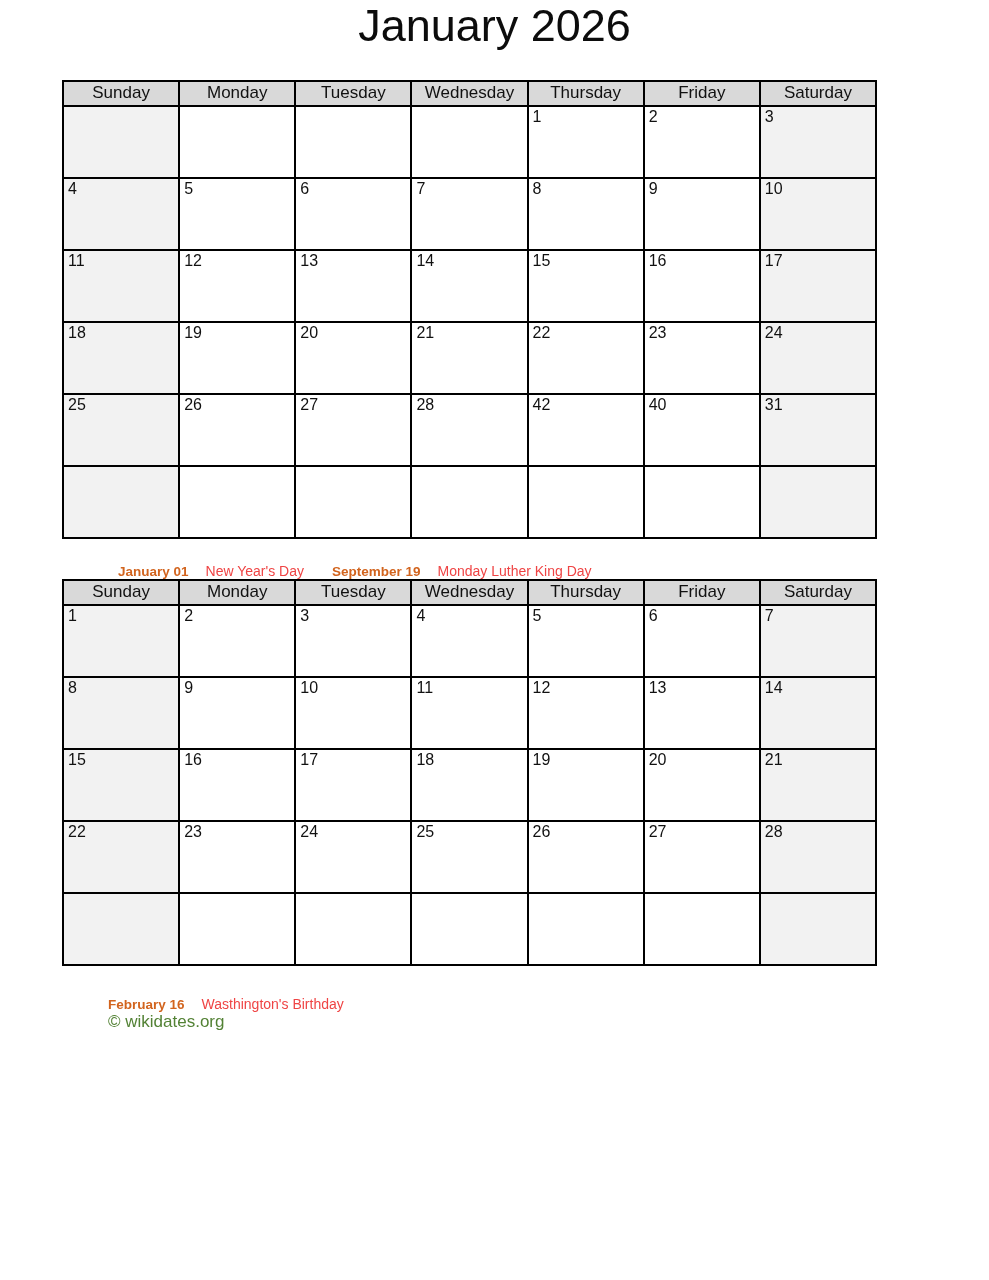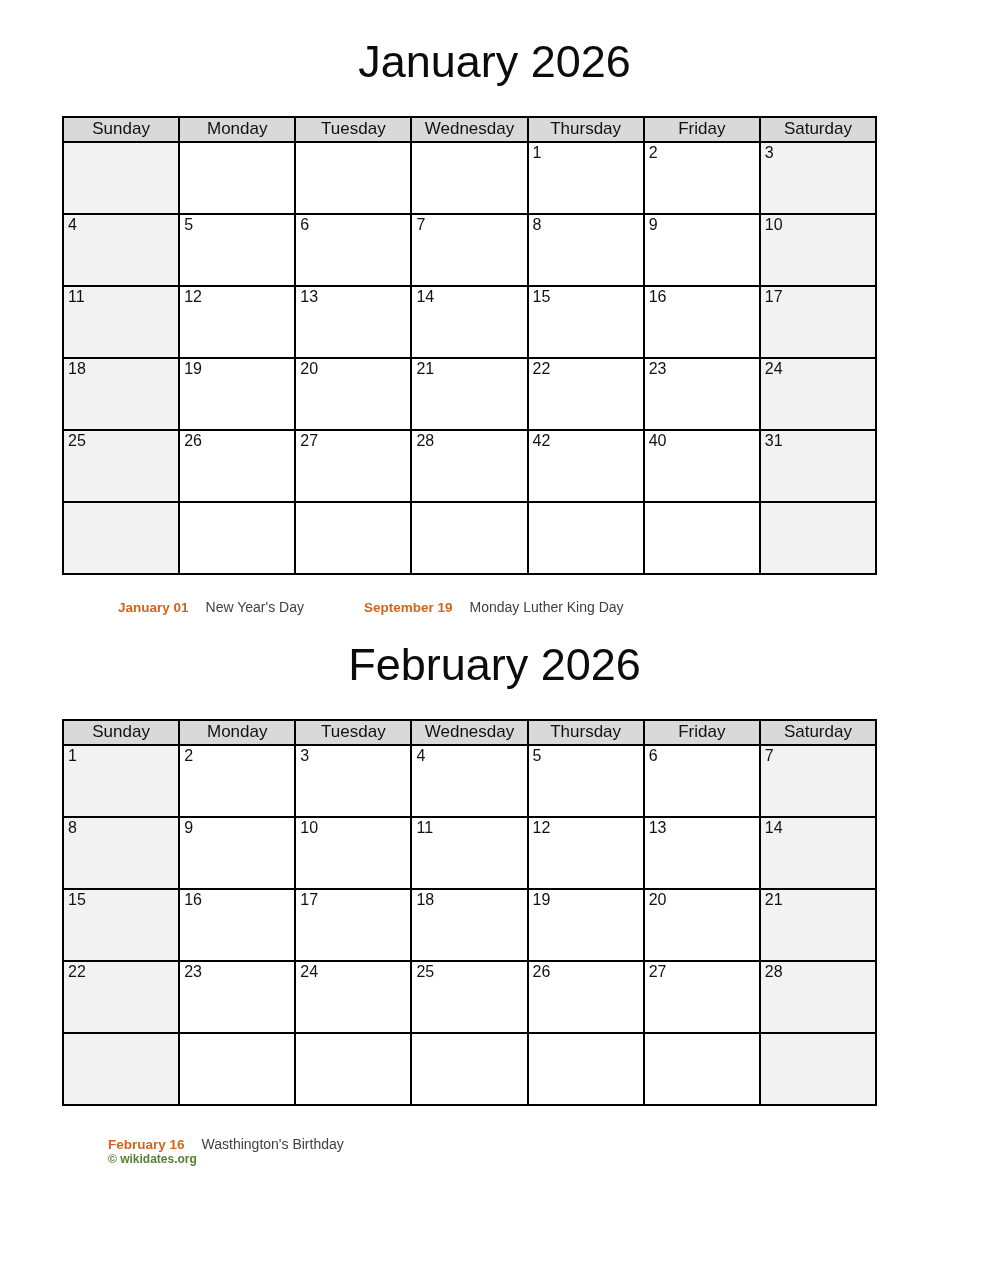--- a/index.html
+++ b/index.html
@@ -17,21 +17,21 @@
   }
   .month-title {
     text-align: center;
     font-size: 45px;
     font-weight: 400;
     color: #0c0c0c;
     margin: 0;
     padding: 0;
     line-height: 1.15;
   }
-  .title-jan { padding-top: 36px; padding-bottom: 28px; }
+  .title-jan { padding-bottom: 28px; }
   .title-feb { padding-top: 24px; padding-bottom: 28px; }
   table.cal {
     width: 815px;
     border-collapse: collapse;
     table-layout: fixed;
   }
   table.cal th, table.cal td {
     border: 2px solid #000000;
   }
   table.cal th {
@@ -50,21 +50,21 @@
     font-size: 16px;
     color: #111111;
     padding: 1px 0 0 4px;
   }
   table.cal td.we {
     background: var(--weekend_bg, #f2f2f2);
   }
   .holidays-row {
     display: flex;
     align-items: baseline;
-    gap: 60px;
+    gap: 28px;
     padding-left: 56px;
     margin-top: 24px;
     font-size: 14px;
   }
   .footer-row {
     display: flex;
     justify-content: space-between;
     align-items: baseline;
     padding-left: 46px;
     padding-right: 10px;
@@ -76,28 +76,27 @@
     display: flex;
     align-items: baseline;
     gap: 17px;
   }
   .holiday .hdate {
     color: var(--accent_orange, #d2641e);
     font-weight: bold;
     font-size: 13.5px;
   }
   .holiday .hname {
-    color: #404040;
+    color: #ef4444;
     font-size: 14px;
   }
   .copyright {
     color: var(--copyright_green, #538235);
-    font-size: 12px;
+    font-size: 17px;
     text-decoration: none;
-    font-weight: bold;
   }
 </style>
 </head>
 <body>
 
 <div class="container">
 
   <h1 class="month-title title-jan">January 2026</h1>
 
   <table class="cal">
@@ -174,21 +173,20 @@
     <div class="holiday">
       <span class="hdate">January 01</span>
       <span class="hname">New Year's Day</span>
     </div>
     <div class="holiday">
       <span class="hdate">September 19</span>
       <span class="hname">Monday Luther King Day</span>
     </div>
   </div>
 
-  <h1 class="month-title title-feb">February 2026</h1>
 
   <table class="cal">
     <thead>
       <tr>
         <th>Sunday</th>
         <th>Monday</th>
         <th>Tuesday</th>
         <th>Wednesday</th>
         <th>Thursday</th>
         <th>Friday</th>

